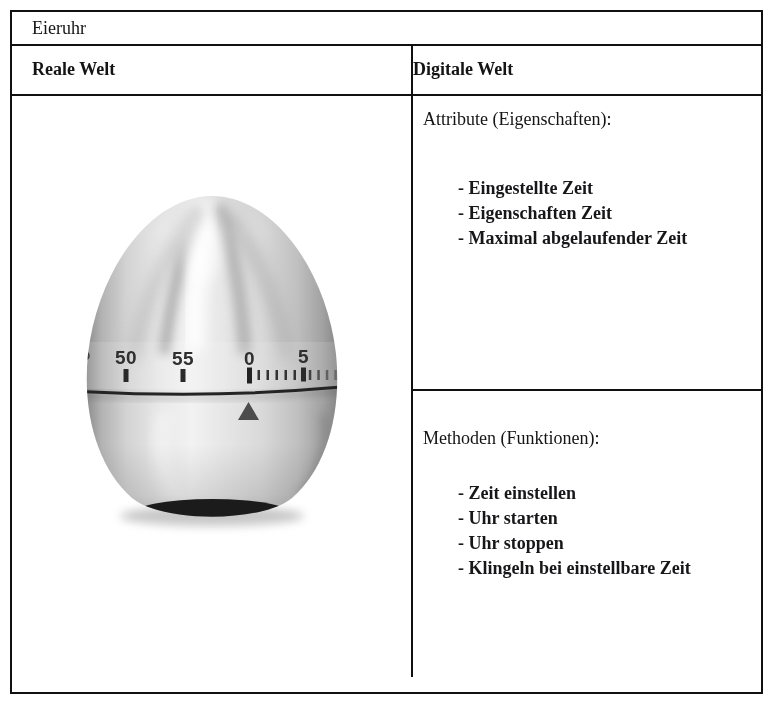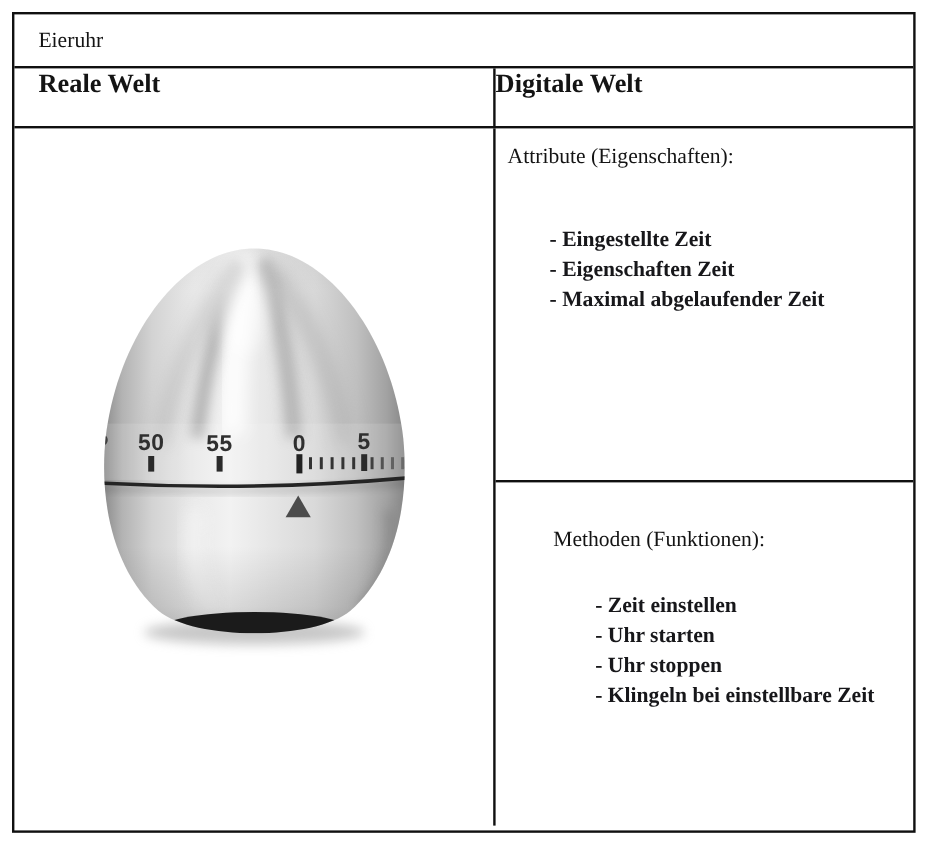--- a/index.html
+++ b/index.html
@@ -5,33 +5,33 @@
   html,body{margin:0;padding:0;background:#ffffff;}
   .page{
     position:relative;width:775px;height:704px;background:#ffffff;
     font-family:"Liberation Serif",serif;color:#141414;overflow:hidden;
   }
   .tbl{
     position:absolute;left:10px;top:10px;width:753px;height:684px;
     border:2.5px solid #101010;background:#fff;box-sizing:border-box;
   }
   .row-title{
-    height:45px;border-bottom:2px solid #101010;display:flex;align-items:center;
+    height:34px;border-bottom:2px solid #101010;display:flex;align-items:center;
     padding-left:20px;font-size:18px;box-sizing:border-box;
   }
   .row-head{height:49.5px;border-bottom:2.5px solid #101010;display:flex;box-sizing:border-box;}
-  .hcell{display:flex;align-items:flex-start;font-weight:bold;font-size:22px;box-sizing:border-box;}
+  .hcell{display:flex;align-items:center;font-weight:bold;font-size:18px;box-sizing:border-box;}
   .hcell-left{width:401px;border-right:2.5px solid #101010;padding-left:20px;}
   .hcell-right{flex:1;padding-left:0;}
   .row-body{display:flex;height:calc(100% - 98.5px);box-sizing:border-box;}
   .bcell-left{width:401px;border-right:2.5px solid #101010;position:relative;box-sizing:border-box;overflow:hidden;}
   .bcell-right{flex:1;display:flex;flex-direction:column;font-size:18px;box-sizing:border-box;gap:20px;}
   .sec{padding:13px 8px 0 10px;box-sizing:border-box;}
   .sec-attr{height:295.5px;border-bottom:2px solid #101010;}
-  .sec-meth{flex:1;padding-top:17px;margin-left:38px;}
+  .sec-meth{flex:1;padding-top:17px;}
   .sec-title{font-size:18px;}
   .itemlist{
     list-style:none;margin:46px 0 0 35px;padding:0;
     font-weight:bold;font-size:18px;line-height:25px;color:#17171a;
   }
   .sec-meth .itemlist{margin-top:32px;}
   .eggsvg{position:absolute;left:0;top:0;}
   .dialnum{
     font-family:"Liberation Sans",sans-serif;font-weight:bold;font-size:19px;
     fill:#2f2f2f;letter-spacing:0.5px;

